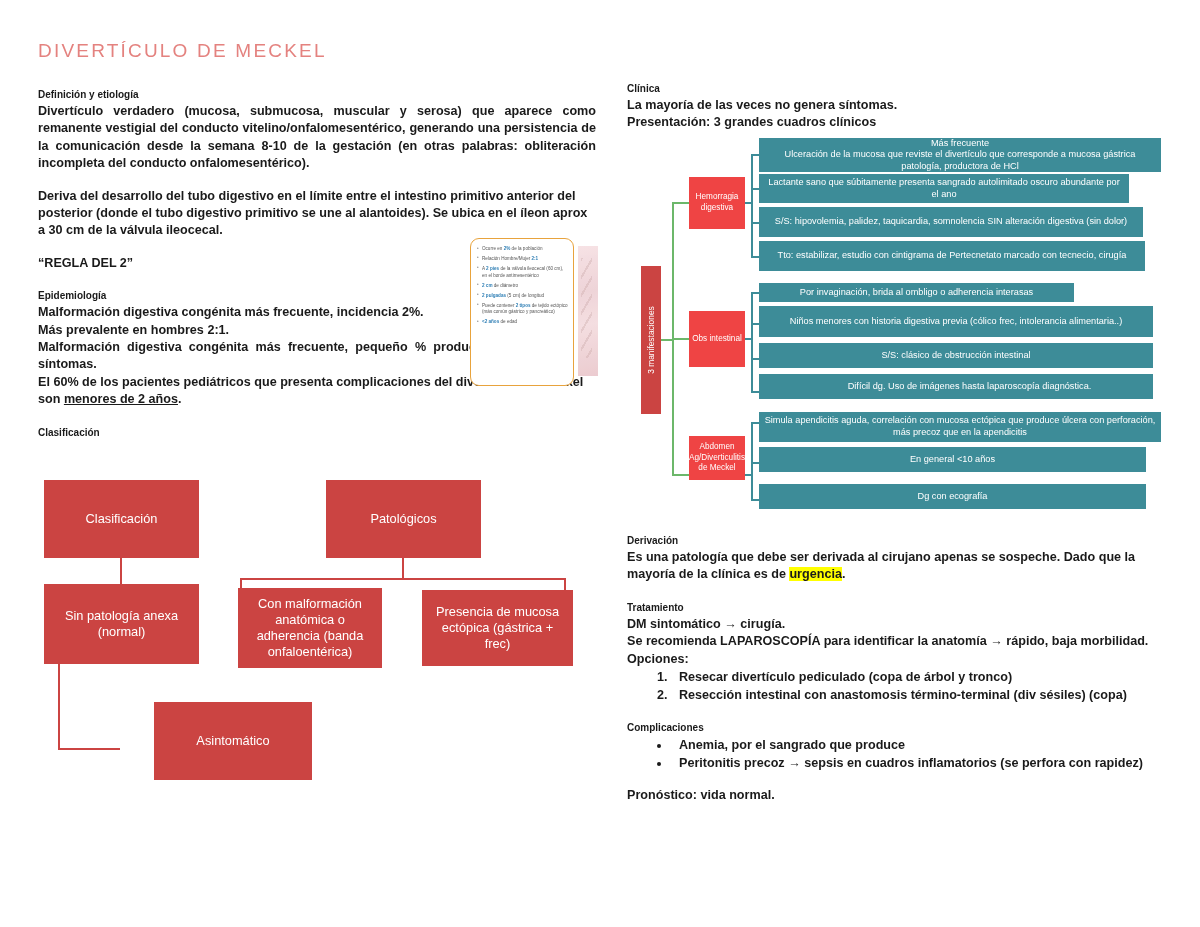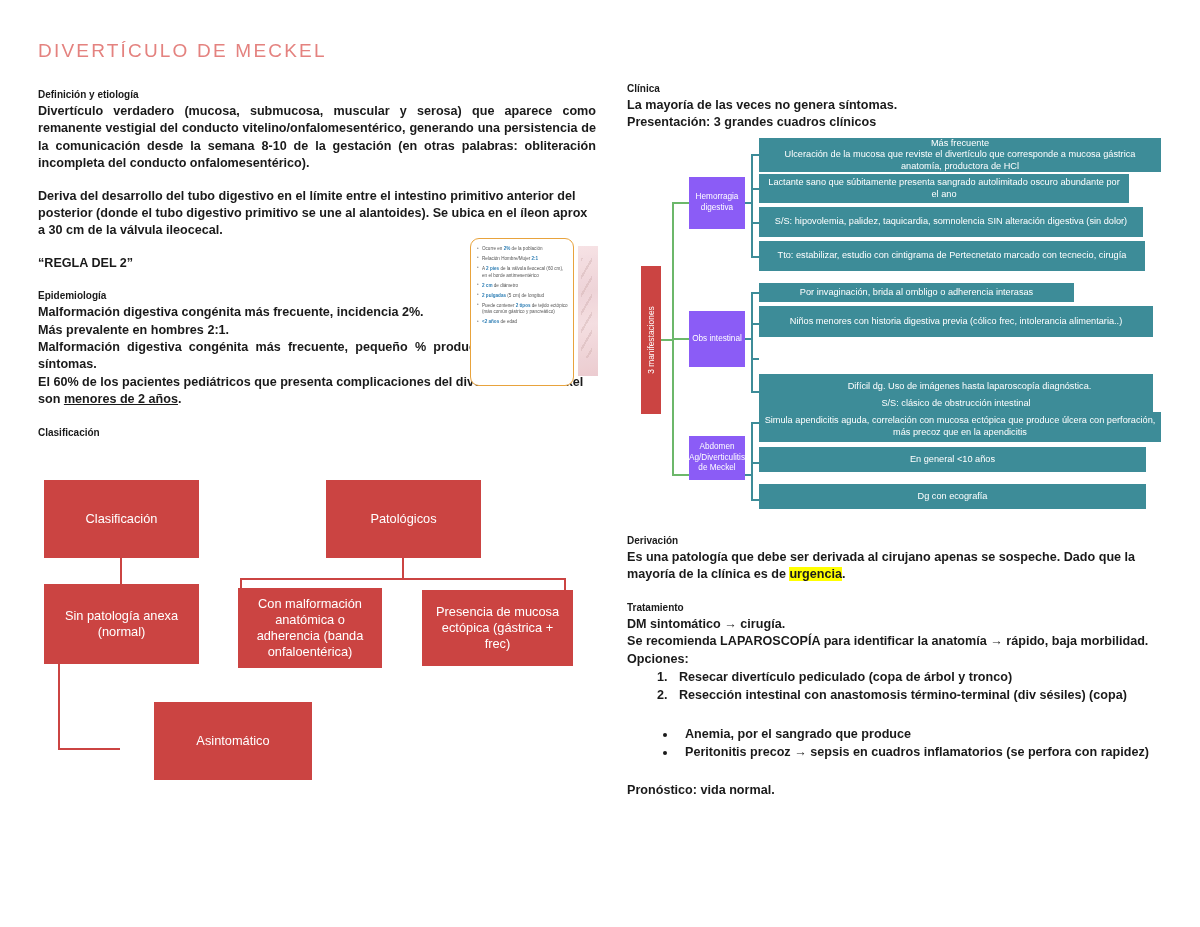--- a/index.html
+++ b/index.html
@@ -72,37 +72,37 @@
   .rline{ position:absolute; background:#cb4442; }
 
   
   .diagram{ position:absolute; left:641px; top:136px; width:520px; height:375px; }
   .tealbox{
     position:absolute; background:#3d8c98; color:#ffffff;
     display:flex; align-items:center; justify-content:center; text-align:center;
     font-size:9.2px; line-height:11.6px; padding:1px 5px;
   }
   .greenbox{
-    position:absolute; background:#8b5cf6; color:#ffffff;
+    position:absolute; background:#ef4444; color:#ffffff;
     display:flex; align-items:center; justify-content:center; text-align:center;
     font-size:8.2px; line-height:10.6px; padding:2px 3px;
   }
   .redbar{
     position:absolute; background:#cb4442; color:#ffffff;
     display:flex; align-items:center; justify-content:center;
     font-size:8.4px;
   }
   .redbar span{ transform:rotate(-90deg); white-space:nowrap; }
   .tconn{ position:absolute; border-color:#3d8c98; border-style:solid; border-width:0; }
   .gconn{ position:absolute; border-color:#6cb76a; border-style:solid; border-width:0; }
 
   
   ol.opts{ margin:0; padding-left:44px; font-size:12.6px; line-height:18px; font-weight:bold; }
   ol.opts li{ padding-left:8px; }
-  ul.comps{ margin:6px; padding-left:44px; font-size:12.6px; line-height:18px; font-weight:bold; }
+  ul.comps{ margin:0; padding-left:44px; font-size:12.6px; line-height:18px; font-weight:bold; }
   ul.comps li{ padding-left:8px; }
 </style>
 </head>
 <body>
 
 <div class="page-title">DIVERTÍCULO DE MECKEL</div>
 
 <div class="col-left">
   <div class="h-lbl">Definición y etiología</div>
   <div class="p-just">Divertículo verdadero (mucosa, submucosa, muscular y serosa) que aparece como remanente vestigial del conducto vitelino/onfalomesentérico, generando una persistencia de la comunicación desde la semana 8-10 de la gestación (en otras palabras: obliteración incompleta del conducto onfalomesentérico).</div>
@@ -176,21 +176,21 @@
 
   <div class="tconn" style="left:110px; top:18px; width:2px; height:102px; background:#3d8c98;"></div>
   <div class="tconn" style="left:104px; top:66px; width:7px; height:2px; background:#3d8c98;"></div>
   <div class="tconn" style="left:110px; top:18px;  width:8px; height:2px; background:#3d8c98;"></div>
   <div class="tconn" style="left:110px; top:52px;  width:8px; height:2px; background:#3d8c98;"></div>
   <div class="tconn" style="left:110px; top:86px;  width:8px; height:2px; background:#3d8c98;"></div>
   <div class="tconn" style="left:110px; top:120px; width:8px; height:2px; background:#3d8c98;"></div>
 
   <div class="tealbox" style="left:118px; top:2px;  width:402px; height:34px;">
     <span style="white-space:pre-line">Más frecuente
-Ulceración de la mucosa que reviste el divertículo que corresponde a mucosa gástrica anatomía, productora de HCl</span>
+Ulceración de la mucosa que reviste el divertículo que corresponde a mucosa gástrica patología, productora de HCl</span>
   </div>
   <div class="tealbox" style="left:118px; top:38px; width:370px; height:29px;">
     <span>Lactante sano que súbitamente presenta sangrado autolimitado oscuro abundante por el ano</span>
   </div>
   <div class="tealbox" style="left:118px; top:71px; width:384px; height:30px;">
     <span>S/S: hipovolemia, palidez, taquicardia, somnolencia SIN alteración digestiva (sin dolor)</span>
   </div>
   <div class="tealbox" style="left:118px; top:105px; width:386px; height:30px;">
     <span>Tto: estabilizar, estudio con cintigrama de Pertecnetato marcado con tecnecio, cirugía</span>
   </div>
@@ -203,21 +203,21 @@
   <div class="tconn" style="left:110px; top:187px; width:8px; height:2px; background:#3d8c98;"></div>
   <div class="tconn" style="left:110px; top:222px; width:8px; height:2px; background:#3d8c98;"></div>
   <div class="tconn" style="left:110px; top:255px; width:8px; height:2px; background:#3d8c98;"></div>
 
   <div class="tealbox" style="left:118px; top:147px; width:315px; height:19px;">
     <span>Por invaginación, brida al ombligo o adherencia interasas</span>
   </div>
   <div class="tealbox" style="left:118px; top:170px; width:394px; height:31px;">
     <span>Niños menores con historia digestiva previa (cólico frec, intolerancia alimentaria..)</span>
   </div>
-  <div class="tealbox" style="left:118px; top:207px; width:394px; height:25px;margin-top:48px;">
+  <div class="tealbox" style="left:118px; top:207px; width:394px; height:25px;">
     <span>S/S: clásico de obstrucción intestinal</span>
   </div>
   <div class="tealbox" style="left:118px; top:238px; width:394px; height:25px;padding-left:32px;">
     <span>Difícil dg. Uso de imágenes hasta laparoscopía diagnóstica.</span>
   </div>
 
   <div class="greenbox" style="left:48px; top:300px; width:56px; height:44px;">Abdomen Ag/Diverticulitis de Meckel</div>
 
   <div class="tconn" style="left:110px; top:286px; width:2px; height:78px; background:#3d8c98;"></div>
   <div class="tconn" style="left:104px; top:338px; width:7px; height:2px; background:#3d8c98;"></div>
@@ -246,20 +246,21 @@
   <div class="p-left">DM sintomático → cirugía.</div>
   <div class="p-left">Se recomienda LAPAROSCOPÍA para identificar la anatomía → rápido, baja morbilidad.</div>
   <div class="p-left">Opciones:</div>
   <ol class="opts">
     <li>Resecar divertículo pediculado (copa de árbol y tronco)</li>
     <li>Resección intestinal con anastomosis término-terminal (div sésiles) (copa)</li>
   </ol>
 
   <div class="spacer"></div>
 
+  <div class="h-lbl">Complicaciones</div>
   <ul class="comps">
     <li>Anemia, por el sangrado que produce</li>
     <li>Peritonitis precoz → sepsis en cuadros inflamatorios (se perfora con rapidez)</li>
   </ul>
 
   <div class="spacer"></div>
 
   <div class="p-left">Pronóstico: vida normal.</div>
 </div>
 

